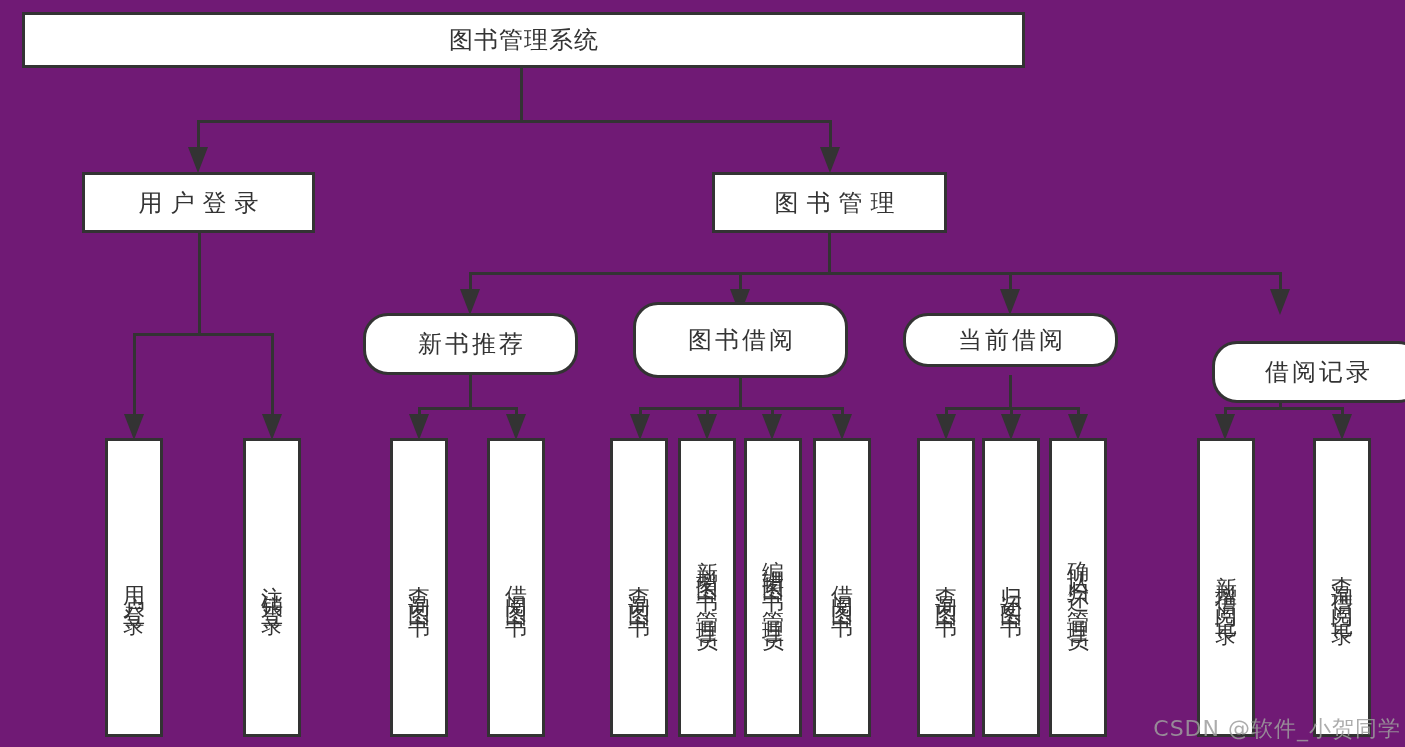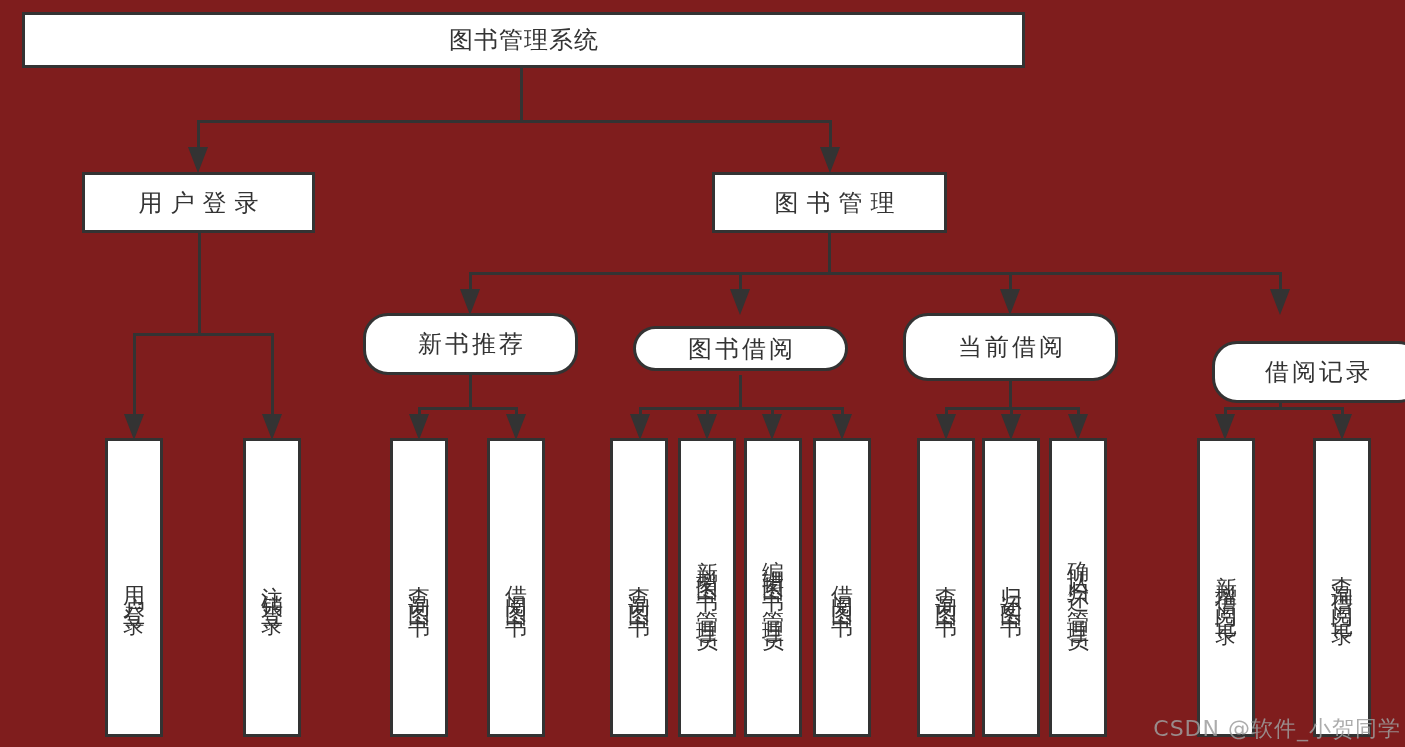--- a/index.html
+++ b/index.html
@@ -2,21 +2,21 @@
 <html><head>
 <meta charset="utf-8">
 <style>
   * { box-sizing: border-box; }
   html, body { margin: 0; padding: 0; background: #fff; }
   body { font-family: "DejaVu Sans", "Liberation Sans", sans-serif; }
   .canvas {
     position: relative;
     width: 1405px;
     height: 747px;
-    background: #7f1d1d;
+    background: #701a75;
     overflow: hidden;
   }
   
   .box {
     position: absolute;
     background: #ffffff;
     border: 3px solid #333333;
     color: #333333;
   }
   .hbox {
@@ -113,22 +113,22 @@
   <div class="line" style="left:1224px; top:407px; width:120px; height:3px;"></div>
   <div class="drop" style="left:1215px; top:408px; height:32px;"></div>
   <div class="drop" style="left:1332px; top:408px; height:32px;"></div>
 
   <div class="box hbox root-box" style="left:22px; top:12px; width:1003px; height:56px;">图书管理系统</div>
 
   <div class="box hbox lvl2" style="left:82px; top:172px; width:233px; height:61px;">用户登录</div>
   <div class="box hbox lvl2" style="left:712px; top:172px; width:235px; height:61px;padding-left:10px;">图书管理</div>
 
   <div class="box hbox lvl3" style="left:363px; top:313px; width:215px; height:62px;">新书推荐</div>
-  <div class="box hbox lvl3" style="left:633px; top:326px; width:215px; height:45px;">图书借阅</div>
-  <div class="box hbox lvl3" style="left:903px; top:313px; width:215px; height:68px;">当前借阅</div>
+  <div class="box hbox lvl3" style="left:633px; top:302px; width:215px; height:76px;">图书借阅</div>
+  <div class="box hbox lvl3" style="left:903px; top:313px; width:215px; height:54px;">当前借阅</div>
   <div class="box hbox lvl3" style="left:1212px; top:313px; width:211px; height:62px;margin-top:28px;">借阅记录</div>
 
   <div class="box leaf" style="left:105px;">用户登录</div>
   <div class="box leaf" style="left:243px;">注销登录</div>
 
   <div class="box leaf" style="left:390px;">查询图书</div>
   <div class="box leaf" style="left:487px;">借阅图书</div>
 
   <div class="box leaf" style="left:610px;">查询图书</div>
   <div class="box leaf" style="left:678px;">新增图书（管理员）</div>

